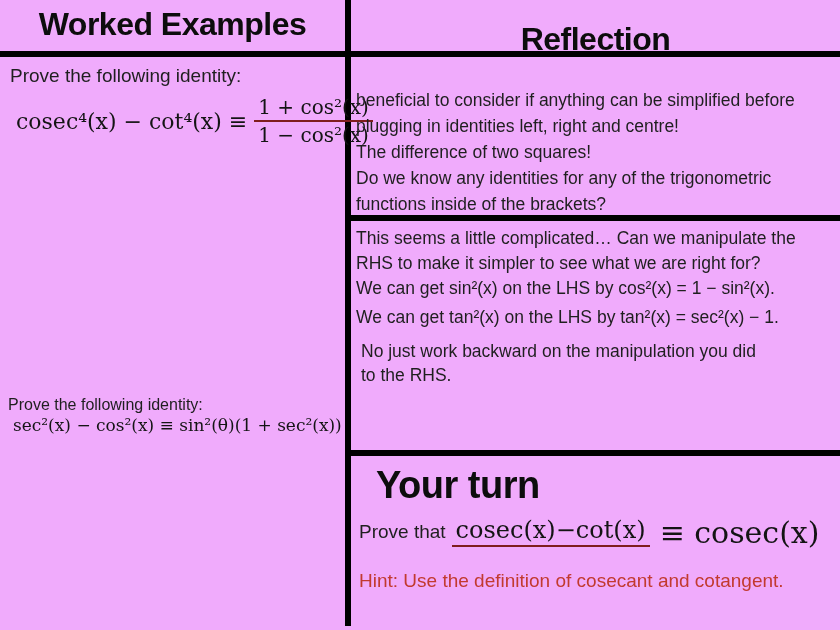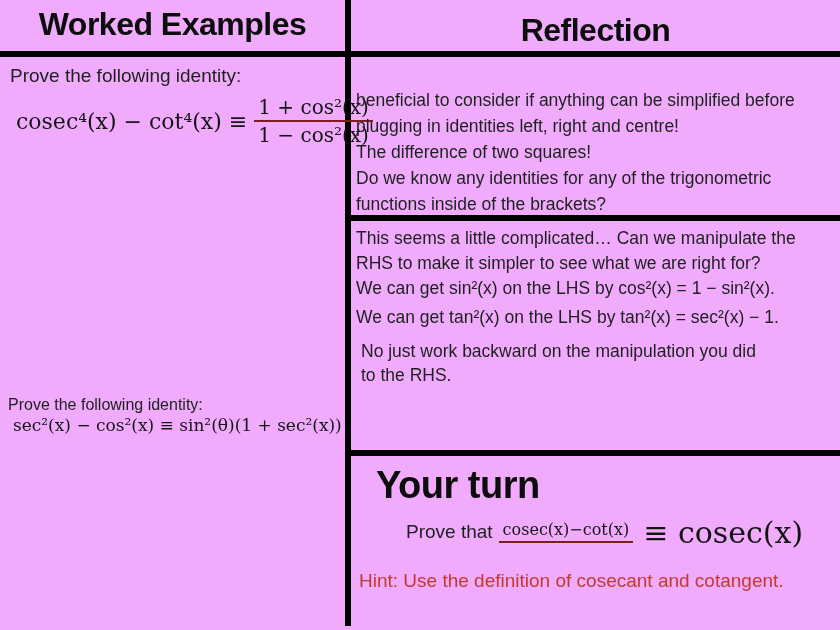--- a/index.html
+++ b/index.html
@@ -32,21 +32,21 @@
 <body>
 
 <div class="page">
 
   <div class="abs rule" style="left:345px;top:0;width:6px;height:626px;"></div>
   <div class="abs rule" style="left:0;top:51px;width:840px;height:6px;"></div>
   <div class="abs rule" style="left:351px;top:215px;width:489px;height:6px;"></div>
   <div class="abs rule" style="left:351px;top:450px;width:489px;height:6px;"></div>
 
   <div class="abs col-header" style="left:0;top:6px;width:345px;">Worked Examples</div>
-  <div class="abs col-header" style="left:351px;top:12px;width:489px;">Reflection</div>
+  <div class="abs col-header" style="left:351px;top:21px;width:489px;">Reflection</div>
 
   <div class="abs body-line nowrap" style="left:10px;top:65px;font-size:19px;">Prove the following identity:</div>
   <div class="abs formula-row" style="left:16px;top:90px;height:62px;">
     <span class="math nowrap" style="font-size:22px;">cosec⁴(x) − cot⁴(x) ≡</span>
     <span class="frac math" style="font-size:20px;margin-left:7px;">
       <span class="num nowrap">1 + cos²(x)</span>
       <span class="den nowrap">1 − cos²(x)</span>
     </span>
   </div>
 
@@ -60,22 +60,22 @@
   <div class="abs body-line nowrap" style="left:356px;top:194px;">functions inside of the brackets?</div>
 
   <div class="abs body-line nowrap" style="left:356px;top:228px;">This seems a little complicated… Can we manipulate the</div>
   <div class="abs body-line nowrap" style="left:356px;top:253px;">RHS to make it simpler to see what we are right for?</div>
   <div class="abs body-line nowrap" style="left:356px;top:278px;">We can get sin²(x) on the LHS by cos²(x) = 1 − sin²(x).</div>
   <div class="abs body-line nowrap" style="left:356px;top:307px;">We can get tan²(x) on the LHS by tan²(x) = sec²(x) − 1.</div>
   <div class="abs body-line nowrap" style="left:361px;top:341px;">No just work backward on the manipulation you did</div>
   <div class="abs body-line nowrap" style="left:361px;top:365px;">to the RHS.</div>
 
   <div class="abs yt-title nowrap" style="left:360px;top:464px;margin-left:16px;">Your turn</div>
-  <div class="abs formula-row" style="left:359px;top:504px;height:56px;margin-left:47px;">
+  <div class="abs formula-row" style="left:359px;top:504px;height:56px;">
     <span class="body-line nowrap" style="font-size:19px;">Prove that</span>
-    <span class="frac math" style="font-size:16px;margin-left:6px;">
+    <span class="frac math" style="font-size:24px;margin-left:6px;">
       <span class="num nowrap">cosec(x)−cot(x)</span>
     </span>
     <span class="math nowrap" style="font-size:30px;margin-left:10px;">≡ cosec(x)</span>
   </div>
   <div class="abs hint nowrap" style="left: 359px; top: 570px; color: rgb(194, 58, 47);">Hint: Use the definition of cosecant and cotangent.</div>
 
 </div>
 
 </body></html>

